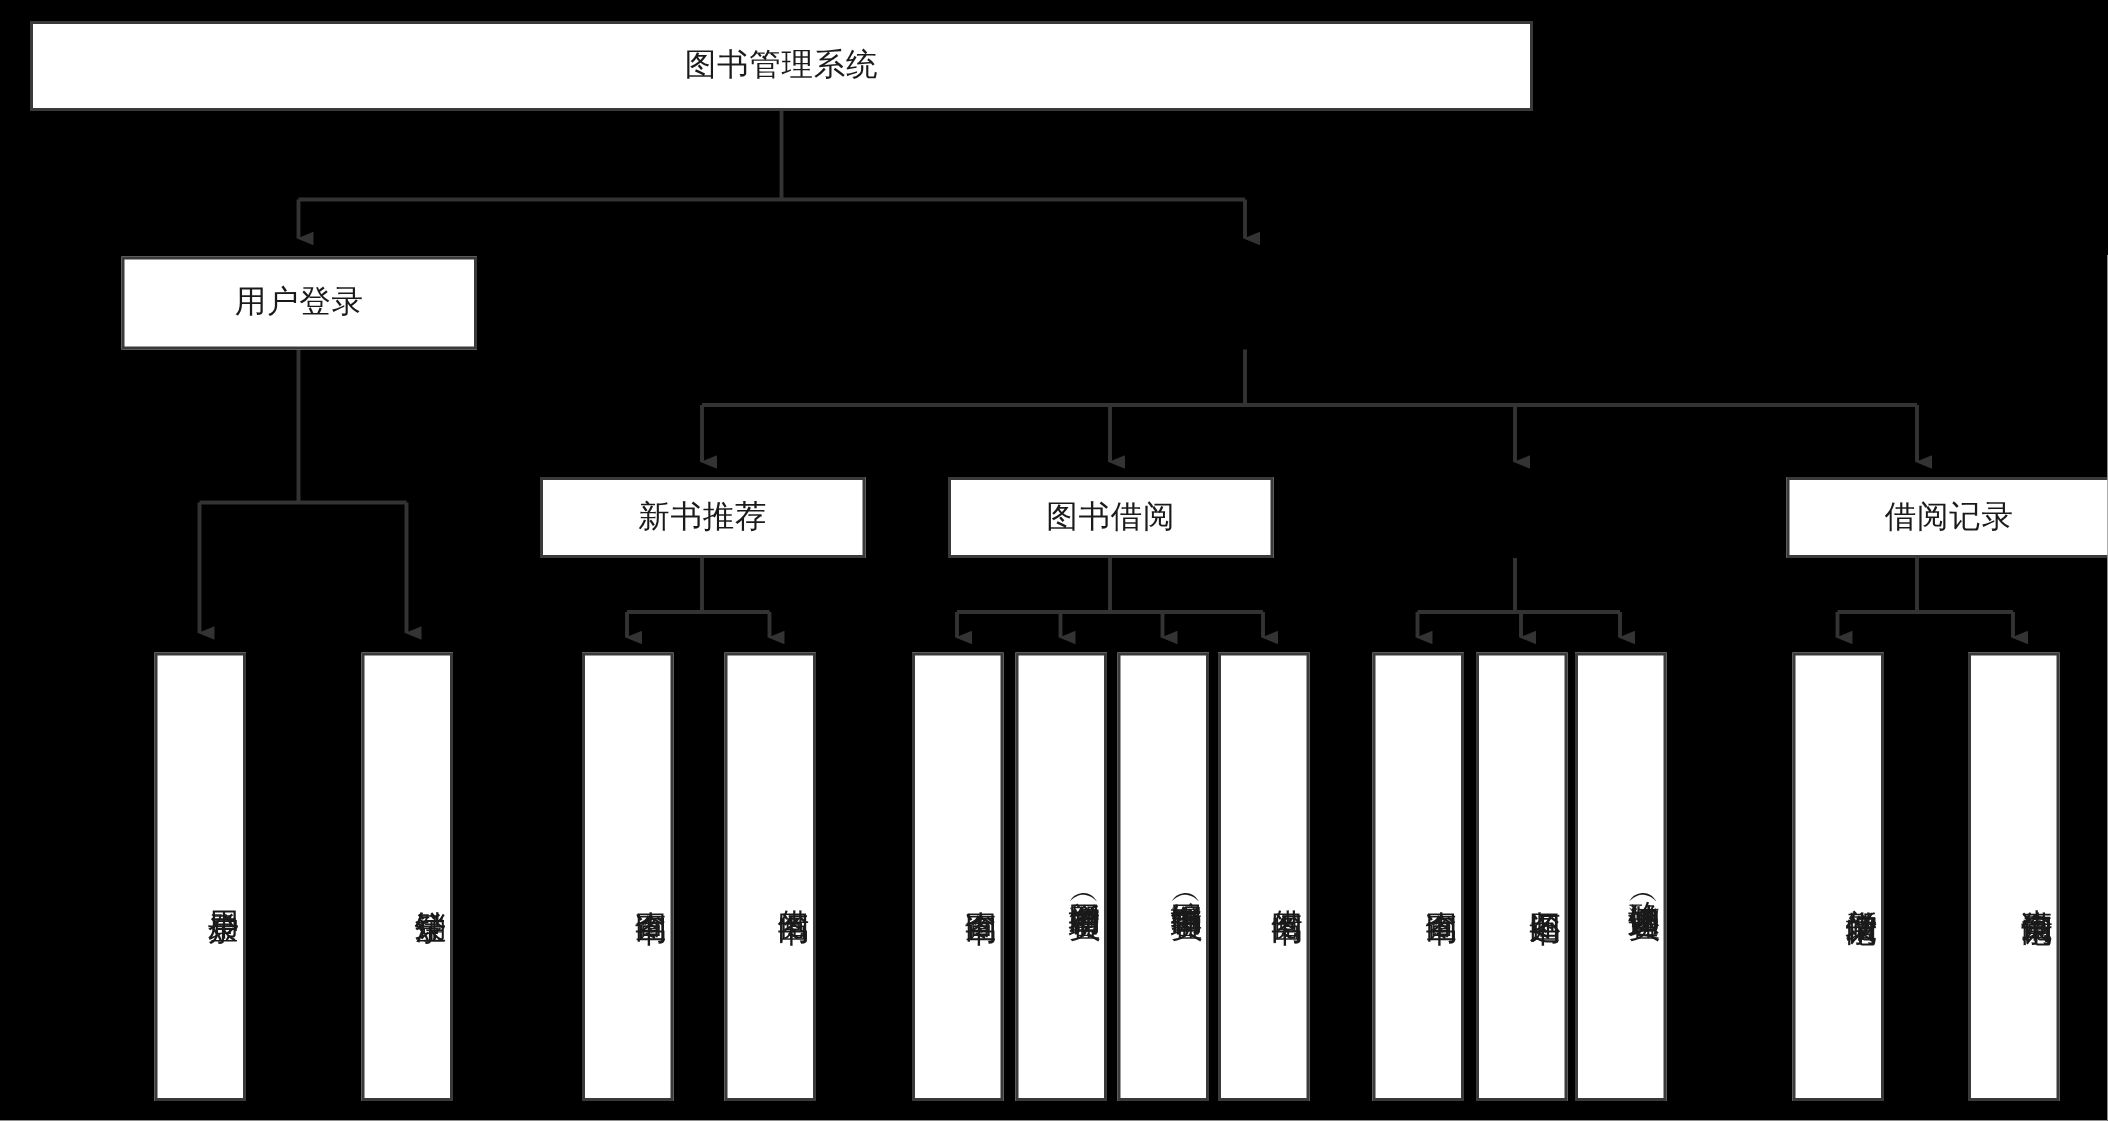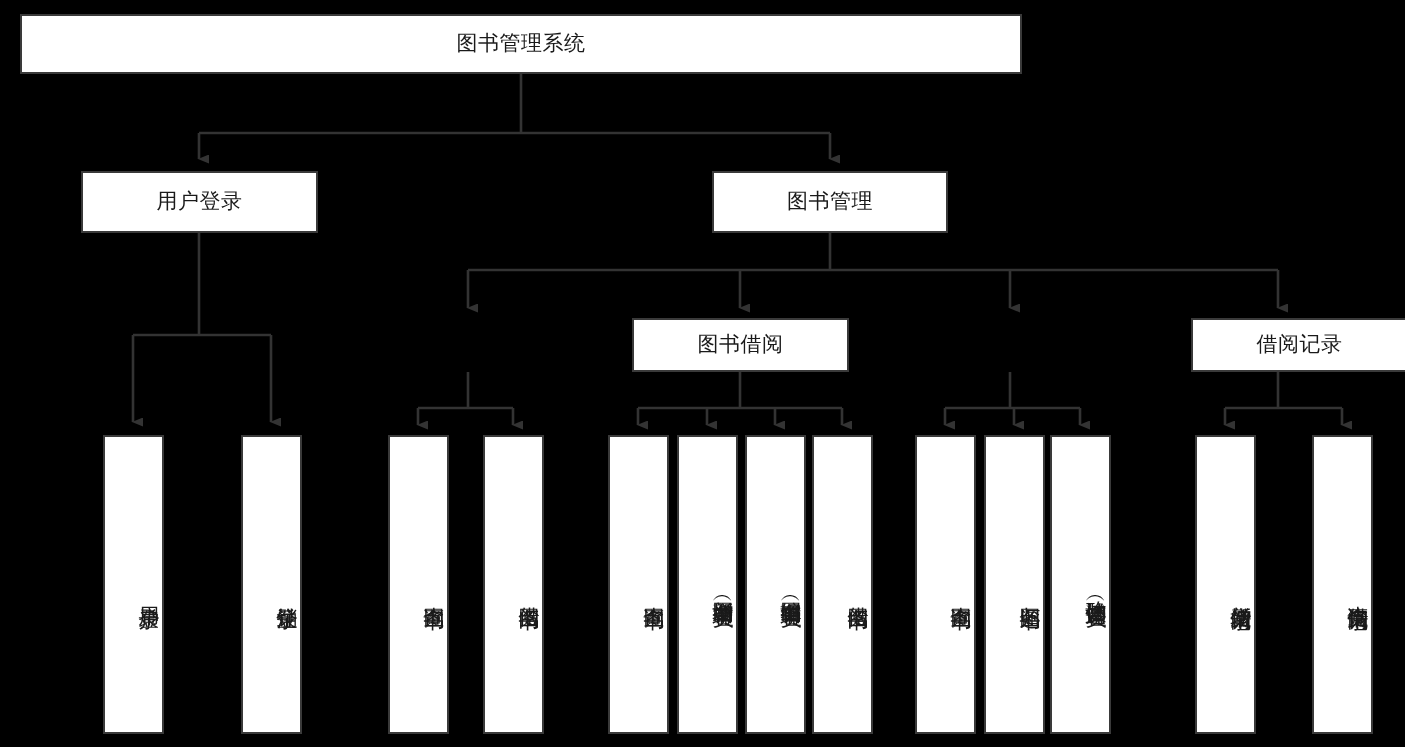--- a/index.html
+++ b/index.html
@@ -115,22 +115,22 @@
       <path d="M 1278,372 L 1278,408"></path>
       <path d="M 1225,408 L 1342,408"></path>
       <path d="M 1225,408 L 1225,425" marker-end="url(#arrowhead)"></path>
       <path d="M 1342,408 L 1342,425" marker-end="url(#arrowhead)"></path>
     </g>
   </svg>
 
   <div class="node node-h" style="left:20px; top:14px; width:1002px; height:60px;">图书管理系统</div>
 
   <div class="node node-h" style="left:81px; top:171px; width:237px; height:62px;">用户登录</div>
-  <div class="node node-h" style="left:712px; top:171px; width:236px; height:62px;">图书管理</div>
 
+  <div class="node node-h" style="left:360px; top:318px; width:217px; height:54px;">新书推荐</div>
   <div class="node node-h" style="left:632px; top:318px; width:217px; height:54px;">图书借阅</div>
   <div class="node node-h" style="left:1170px; top:318px; width:217px; height:54px;margin-left:21px;">借阅记录</div>
 
   <div class="node node-v" style="left:103px; top:435px; width:61px; height:299px;">用户登录</div>
   <div class="node node-v" style="left:241px; top:435px; width:61px; height:299px;">注销登录</div>
 
   <div class="node node-v" style="left:388px; top:435px; width:61px; height:299px;">查询图书</div>
   <div class="node node-v" style="left:483px; top:435px; width:61px; height:299px;">借阅图书</div>
 
   <div class="node node-v" style="left:608px; top:435px; width:61px; height:299px;">查询图书</div>

